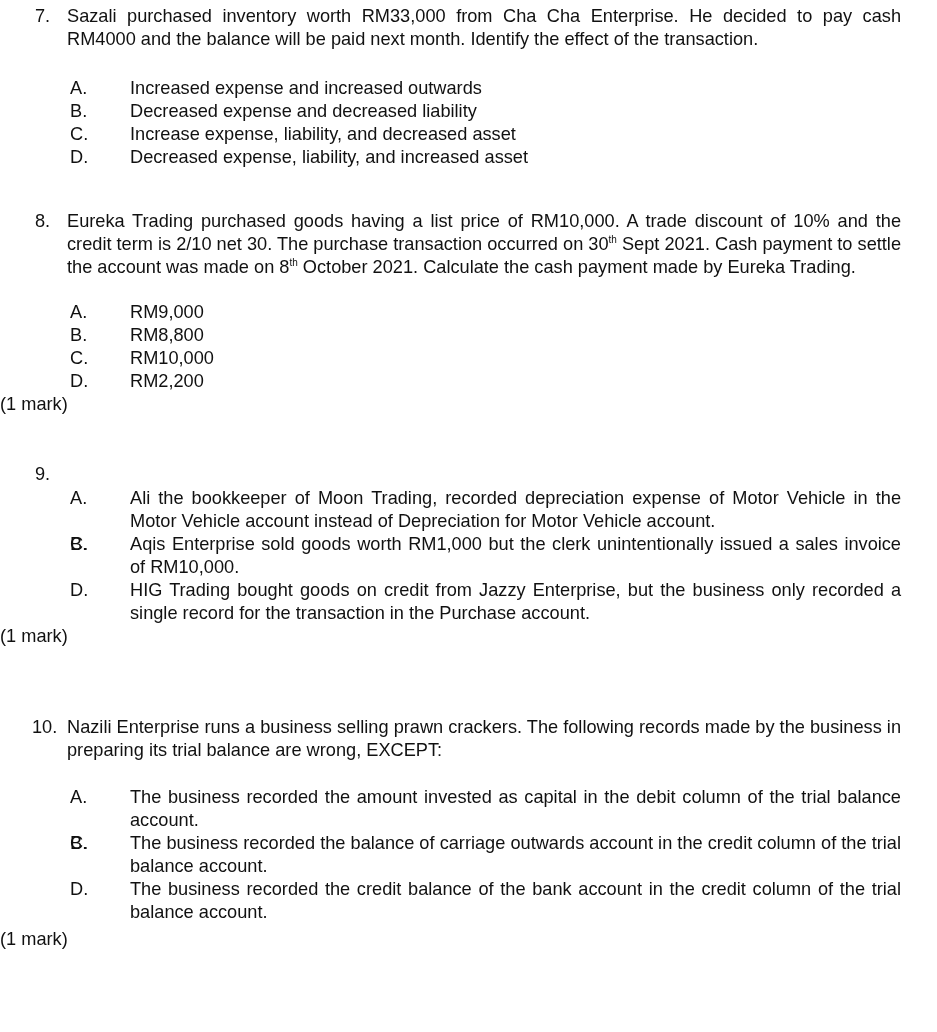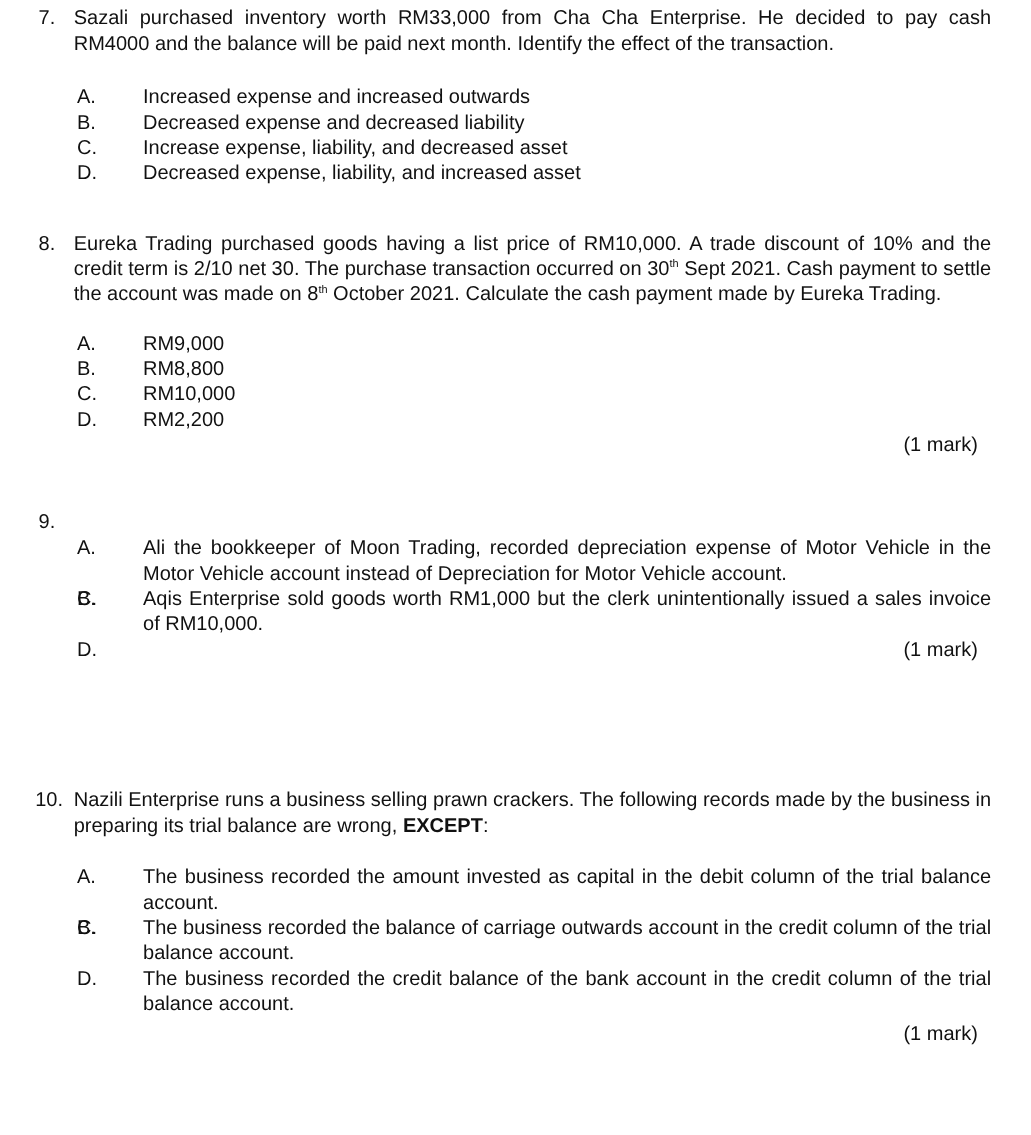--- a/index.html
+++ b/index.html
@@ -42,29 +42,29 @@
       padding-left: 130px;
       padding-right: 36px;
       text-align: justify;
     }
     .opt-letter {
       position: absolute;
       left: 70px;
       top: 0;
     }
     .mark {
-      text-align: right;
-      padding-right: 48px;
+      text-align: left;
+      padding-right: 36px;
     }
     sup {
       font-size: 10px;
       line-height: 0;
       vertical-align: 7px;
     }
-    b { font-weight: bold; }
+    b { font-weight: normal; }
   </style>
 </head>
 <body>
 
 <div class="question" style="top:5px;">
   <div class="q-stem">
     <span class="q-num">7.</span>
     <span>Sazali purchased inventory worth RM33,000 from Cha Cha Enterprise. He decided to pay cash RM4000 and the balance will be paid next month. Identify the effect of the transaction.</span>
   </div>
   <div class="options" style="margin-top:26px;">
@@ -124,20 +124,21 @@
     </div>
     <div class="option">
       <span class="opt-letter">B.</span>
     </div>
     <div class="option">
       <span class="opt-letter">C.</span>
       <span> Aqis Enterprise sold goods worth RM1,000 but the clerk unintentionally issued a sales invoice of RM10,000.</span>
     </div>
     <div class="option">
       <span class="opt-letter">D.</span>
+      <span>HIG Trading bought goods on credit from Jazzy Enterprise, but the business only recorded a single record for the transaction in the Purchase account.</span>
     </div>
   </div>
   <div class="mark">(1 mark)</div>
 </div>
 
 <div class="question" style="top:716px;">
   <div class="q-stem">
     <span class="q-num wide">10.</span>
     <span>Nazili Enterprise runs a business selling prawn crackers. The following records made by the business in preparing its trial balance are wrong, </span><b>EXCEPT</b><span>:</span>
   </div>

